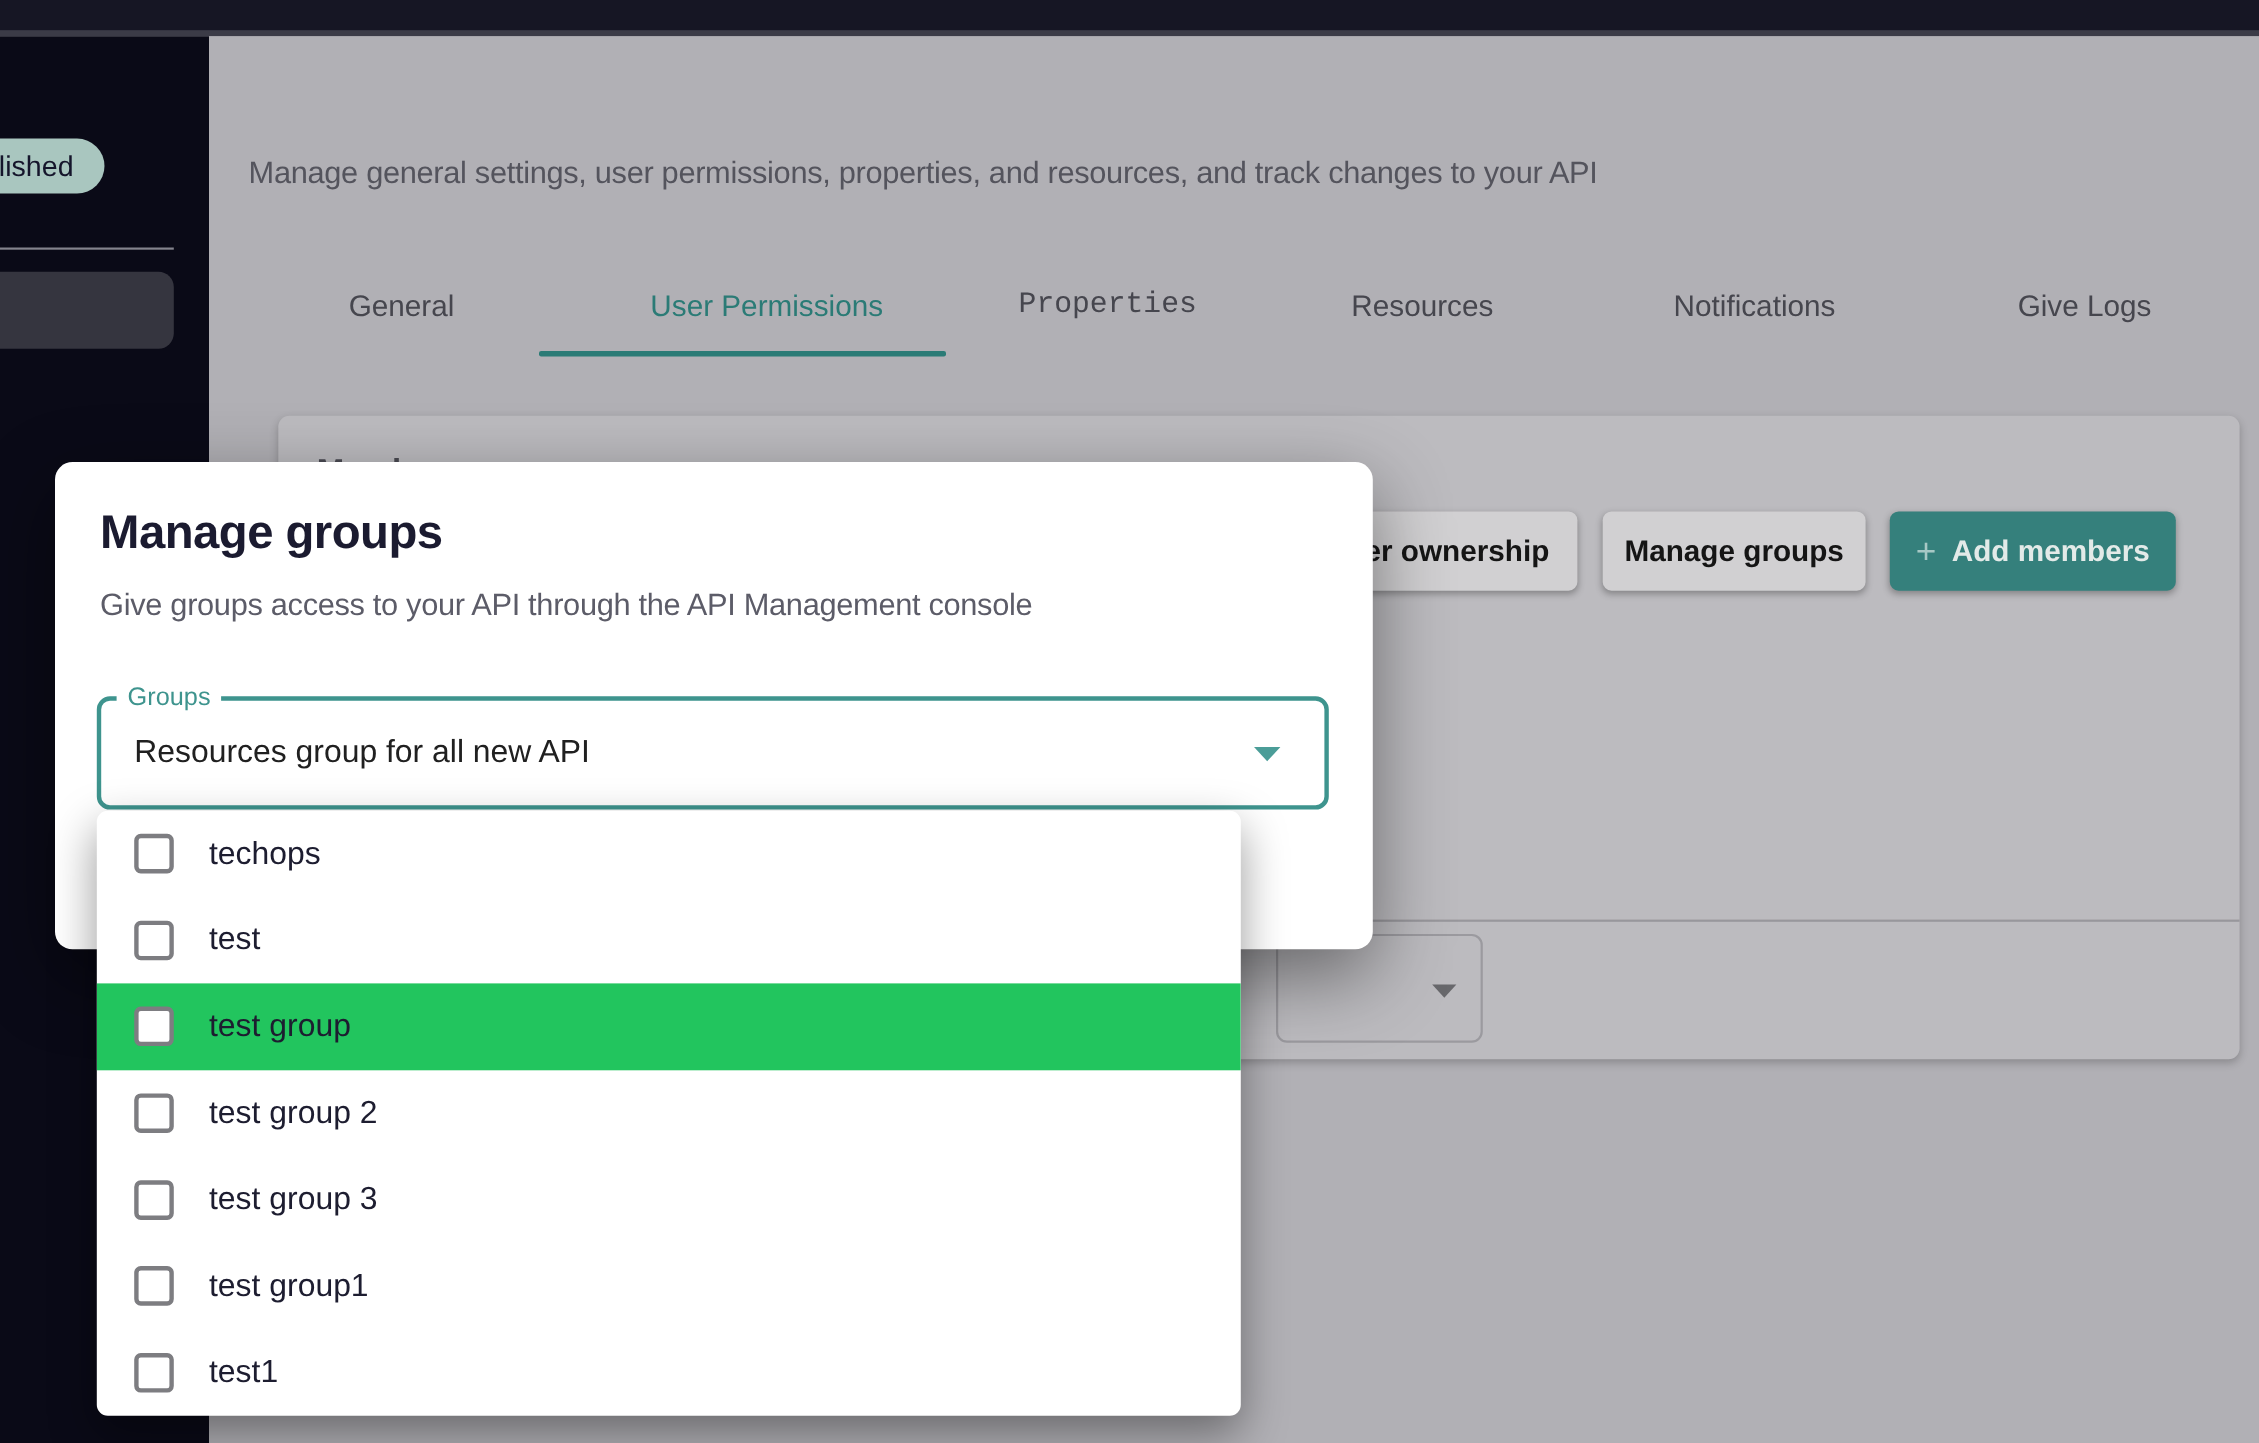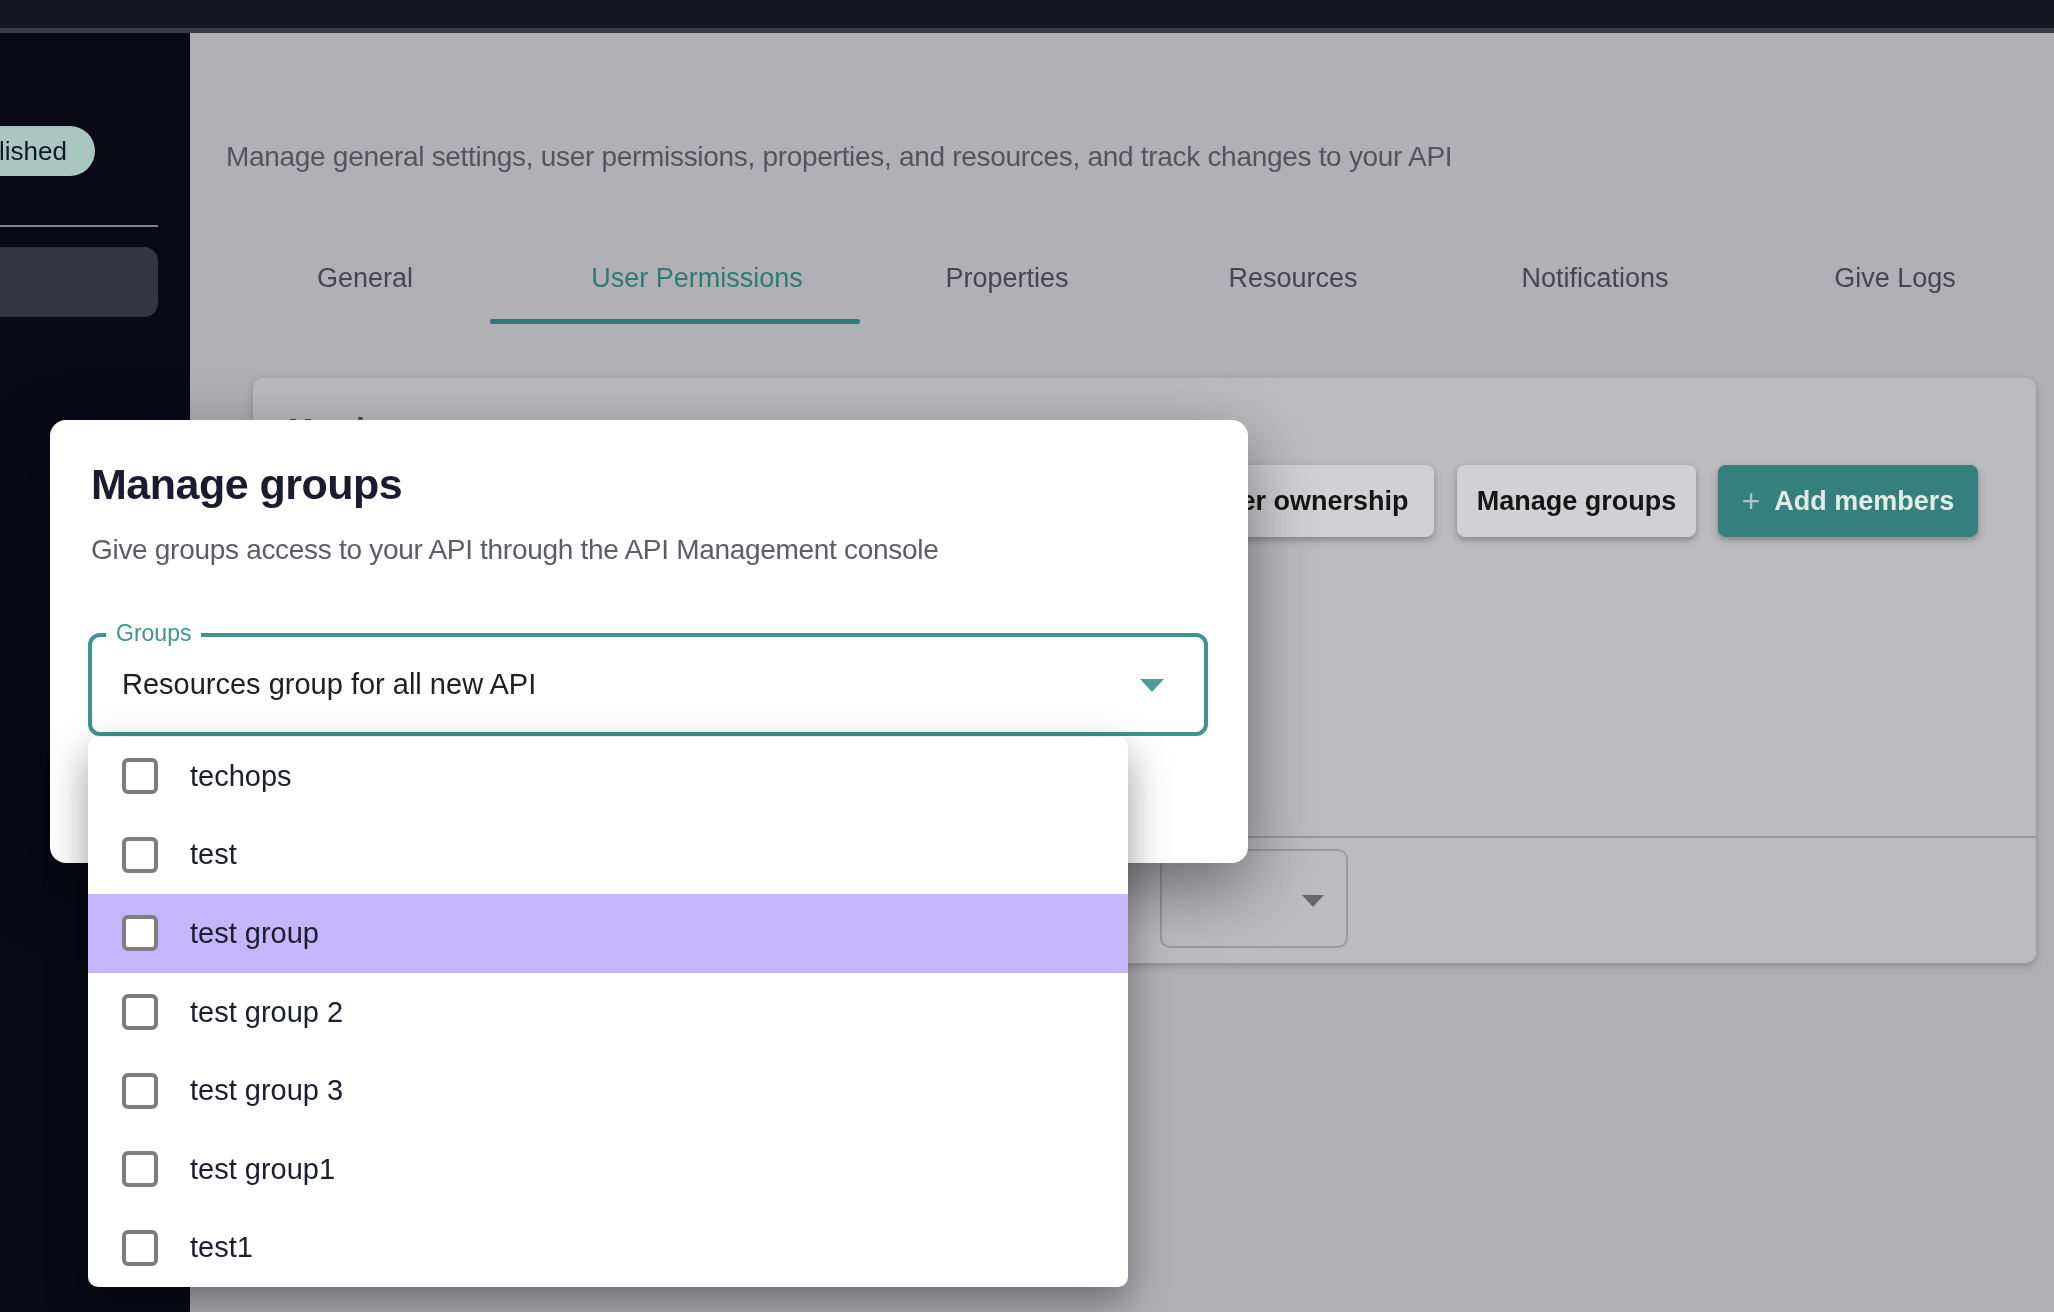--- a/index.html
+++ b/index.html
@@ -75,21 +75,21 @@
     border-left:12px solid transparent; border-right:12px solid transparent; border-top:13px solid #4b9d98;
   }
   
   .panel {
     position:absolute; left:88px; top:737px; width:1040px; height:550px;
     background:#ffffff; border-radius:10px; z-index:40; overflow:hidden;
     box-shadow:0 16px 42px rgba(0,0,0,0.40);
     display:flex; flex-direction:column;
   }
   .option { flex:1; display:flex; align-items:center; cursor:pointer; }
-  .option.highlighted { background:#c4b5fd; }
+  .option.highlighted { background:#22c55e; }
   .checkbox {
     width:36px; height:36px; margin-left:34px; margin-right:32px;
     border:4px solid #7d7d81; border-radius:6px; background:#fff; flex:0 0 auto;
   }
   .option-label { font-size:29px; color:#1d1d30; }
 </style>
 </head>
 <body>
 
 <div class="navbar"></div>
@@ -99,21 +99,21 @@
   <div class="badge-pill">ublished</div>
   <div class="sidebar-divider"></div>
   <div class="sidebar-selected"></div>
 </div>
 
 <div class="main">
   <div class="page-subtitle">Manage general settings, user permissions, properties, and resources, and track changes to your API</div>
 
   <div class="tab" style="left:175px;">General</div>
   <div class="tab active" style="left:507px;">User Permissions</div>
-  <div class="tab" style="left:817px;">Properties</div>
+  <div class="tab" style="left:817px;font-family:Liberation Mono, monospace;">Properties</div>
   <div class="tab" style="left:1103px;">Resources</div>
   <div class="tab" style="left:1405px;">Notifications</div>
   <div class="tab" style="left:1705px;">Give Logs</div>
   <div class="tab-underline"></div>
 
   <div class="card">
     <div class="members-heading">Members</div>
     <div class="card-divider"></div>
     <div class="hidden-select">
       <span class="gray-arrow"></span>

